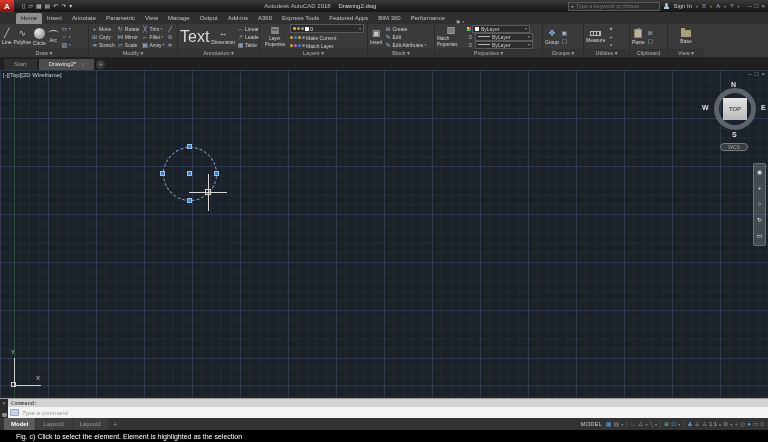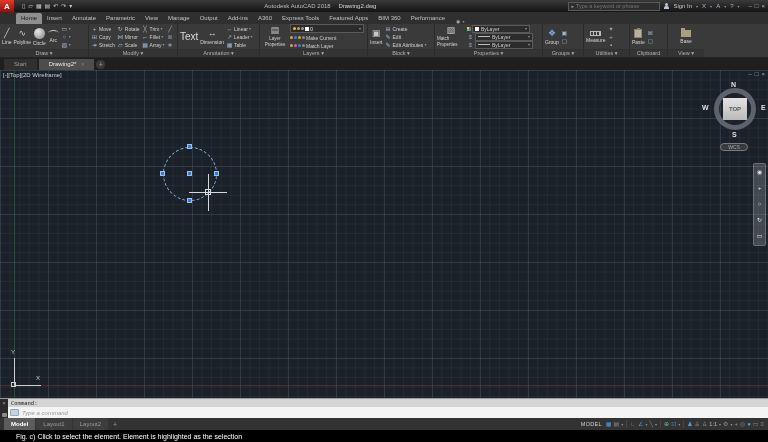--- a/index.html
+++ b/index.html
@@ -49,21 +49,21 @@
     font-size:5.5px; line-height:7px; text-align:center; white-space:nowrap; }
   .tool-big { display:flex; flex-direction:column; align-items:center; justify-content:center;
     font-size:5px; color:#d6d6d6; line-height:6px; gap:1px; }
   .tool-big .glyph { font-size:9px; color:#c8c8c8; line-height:10px; }
   .mini-col { display:flex; flex-direction:column; justify-content:center; gap:1px; }
   .mini { display:flex; align-items:center; gap:1px; font-size:5px; color:#d0d0d0; height:7px; white-space:nowrap; }
   .mini .glyph { font-size:6px; color:#9fb6cf; width:7px; text-align:center; }
   .circle-icon { width:11px; height:11px; border-radius:50%;
     background:radial-gradient(circle at 35% 30%, #e8e8e8, #7e7e7e); }
   .arc-icon { width:11px; height:6px; border-top:1.5px solid #c8c8c8; border-radius:50% 50% 0 0; }
-  .bigA { font-size:10px; color:#dcdcdc; line-height:11px; }
+  .bigA { font-size:16px; color:#dcdcdc; line-height:11px; }
   .layer-combo { width:74px; height:9px; background:#2c2c2c; border:1px solid #5a5a5a;
     display:flex; align-items:center; gap:1px; padding:0 2px; font-size:5.5px; color:#e0e0e0; }
   .dot { width:3px; height:3px; border-radius:50%; display:inline-block; }
   .sq { width:4px; height:4px; display:inline-block; }
   .spacer { flex:1; }
   .prop-dd { width:58px; height:8px; background:#2c2c2c; border:1px solid #5a5a5a;
     display:flex; align-items:center; gap:2px; padding:0 2px; font-size:5px; color:#d0d0d0; }
   .lw-line { width:12px; height:0; border-top:1px solid #bbb; }
   .ruler-icon { width:11px; height:5px; border:1px solid #bbb;
     background:repeating-linear-gradient(90deg, transparent 0 2px, #bbb 2px 3px); }

